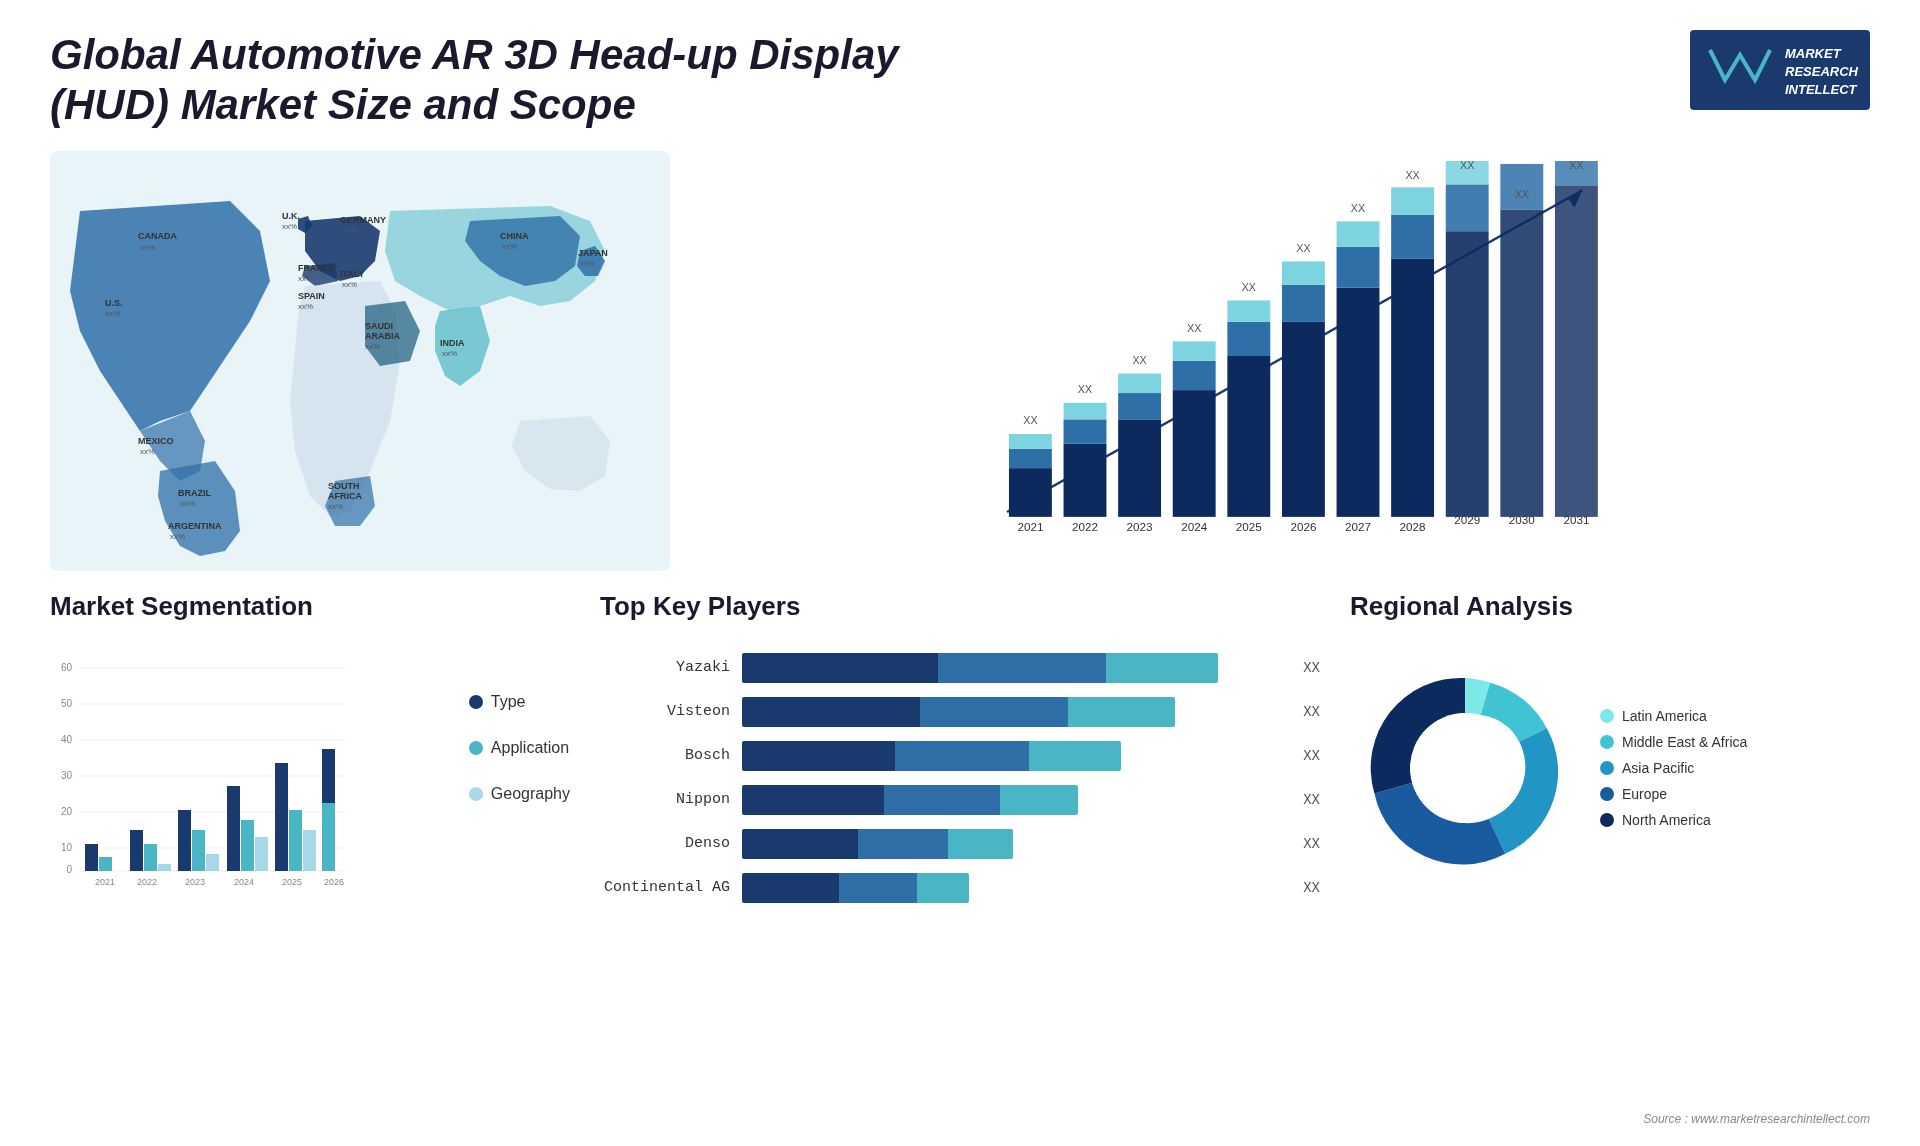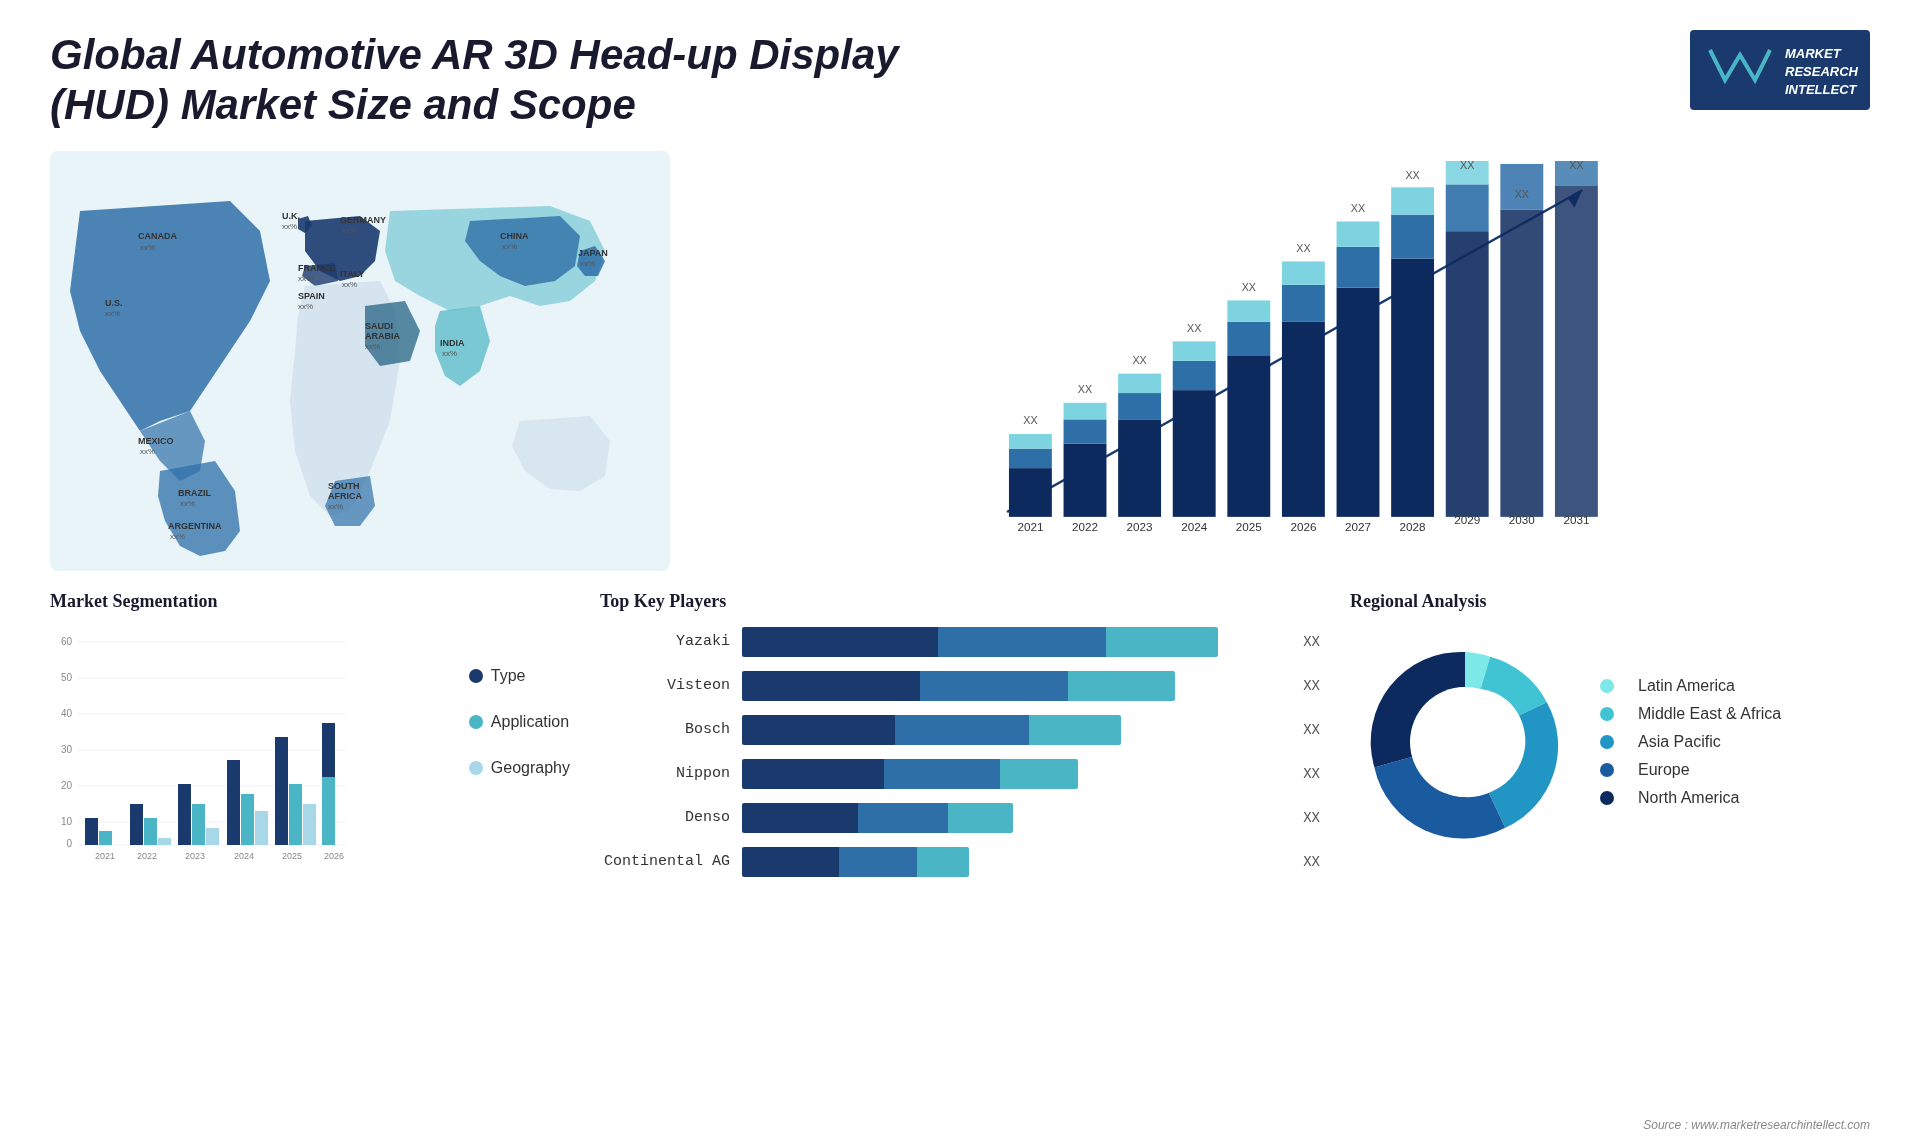--- a/index.html
+++ b/index.html
@@ -73,25 +73,24 @@
       display: grid;
       grid-template-columns: 520px 1fr 520px;
       gap: 30px;
     }
 
     
     .segmentation-section {
       position: relative;
     }
     .section-title {
-      font-size: 18px;
+      font-size: 26px;
       font-weight: 700;
       color: #1a1a2e;
-      margin-bottom: 15px;
-      font-family: Liberation Serif, serif;
+      margin-bottom: 31px;
     }
 
     
     .players-section {
       position: relative;
     }
 
     
     .regional-section {
       position: relative;
@@ -175,35 +174,35 @@
       margin-top: 10px;
     }
     .donut-legend {
       display: flex;
       flex-direction: column;
       gap: 10px;
     }
     .donut-legend-item {
       display: flex;
       align-items: center;
-      gap: 24px;
-      font-size: 16px;
+      gap: 8px;
+      font-size: 14px;
       color: #333;
     }
     .donut-legend-dot {
       width: 14px;
       height: 14px;
       border-radius: 50%;
       flex-shrink: 0;
     }
 
     
     .source-text {
       position: absolute;
-      bottom: 14px;
+      bottom: 20px;
       right: 50px;
       font-size: 12px;
       color: #888;
       font-style: italic;
     }
 
     
     .map-label {
       font-size: 9px;
       font-weight: 700;

